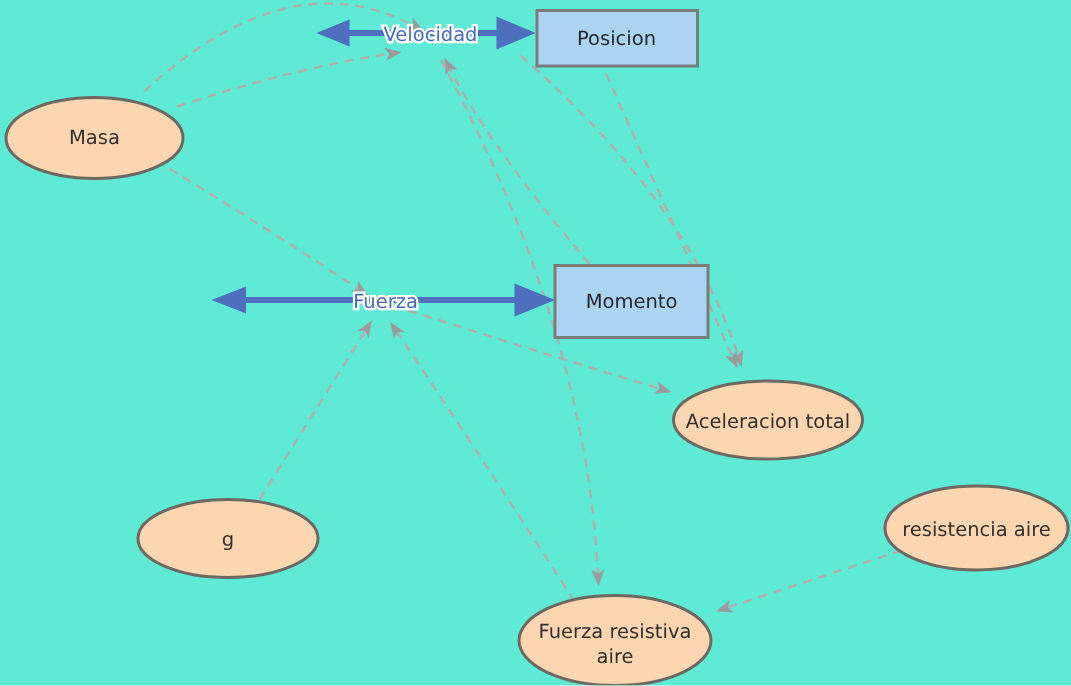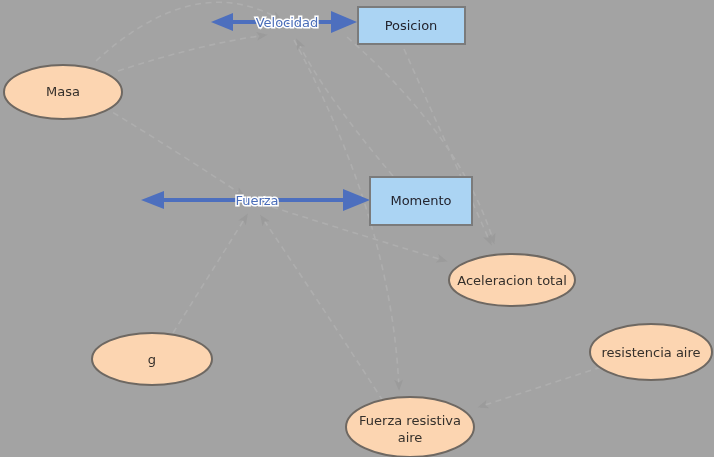--- a/index.html
+++ b/index.html
@@ -1,17 +1,17 @@
 <!DOCTYPE html>
 <html><head>
 <meta charset="utf-8">
 <style>
   html, body { margin: 0; padding: 0; background: #ffffff; }
   .canvas-wrap {
-    width: 714px; height: 457px; position: relative; background: #a3a3a3;
+    width: 714px; height: 457px; position: relative; background: #5eead4;
     font-family: "DejaVu Sans", "Liberation Sans", sans-serif;
   }
   svg { display: block; }
   .stock-rect { fill: #abd4f3; stroke: #7b7b7b; stroke-width: 2; }
   .var-ellipse { fill: #fcd5b1; stroke: #6e6862; stroke-width: 2; }
   .node-label {
     font-family: "DejaVu Sans", "Liberation Sans", sans-serif;
     font-size: 13px; fill: #35302b; text-anchor: middle;
   }
   .stock-label { fill: #23242e; }

